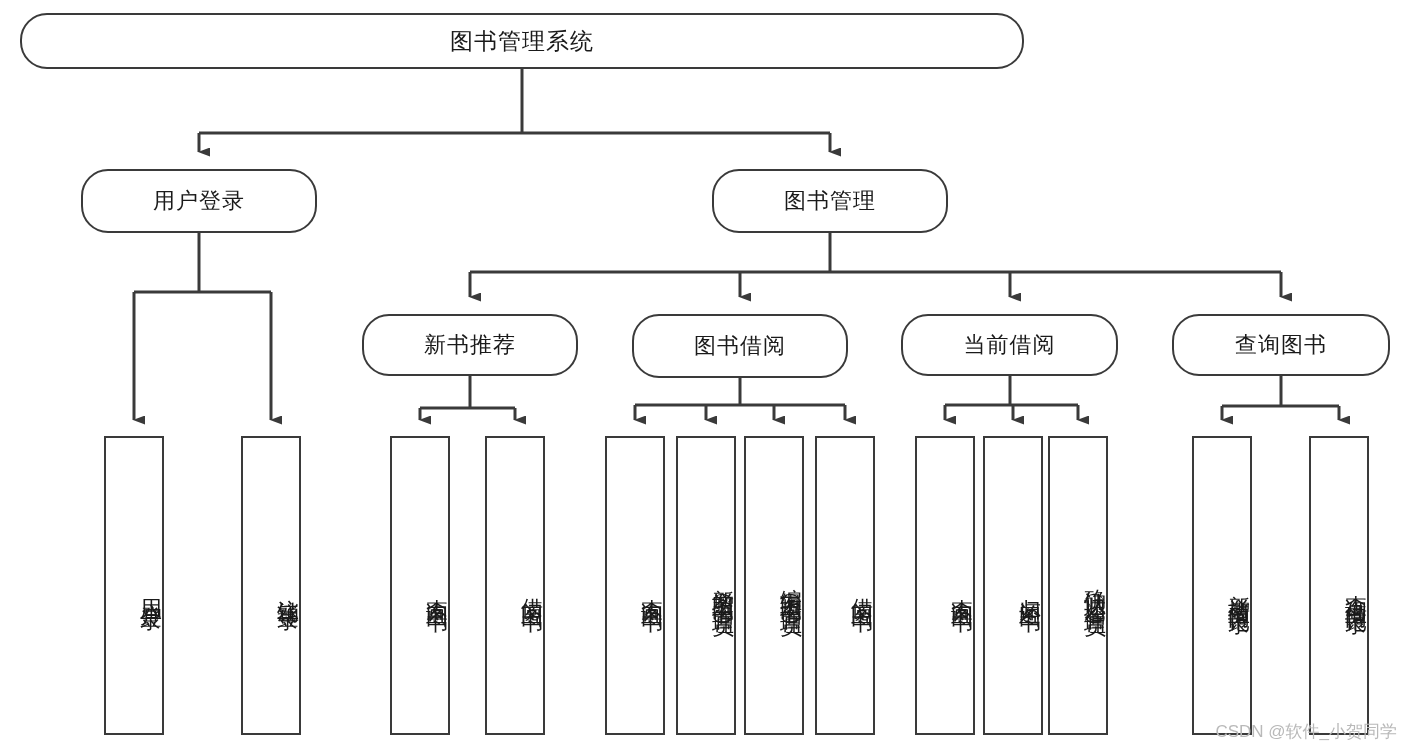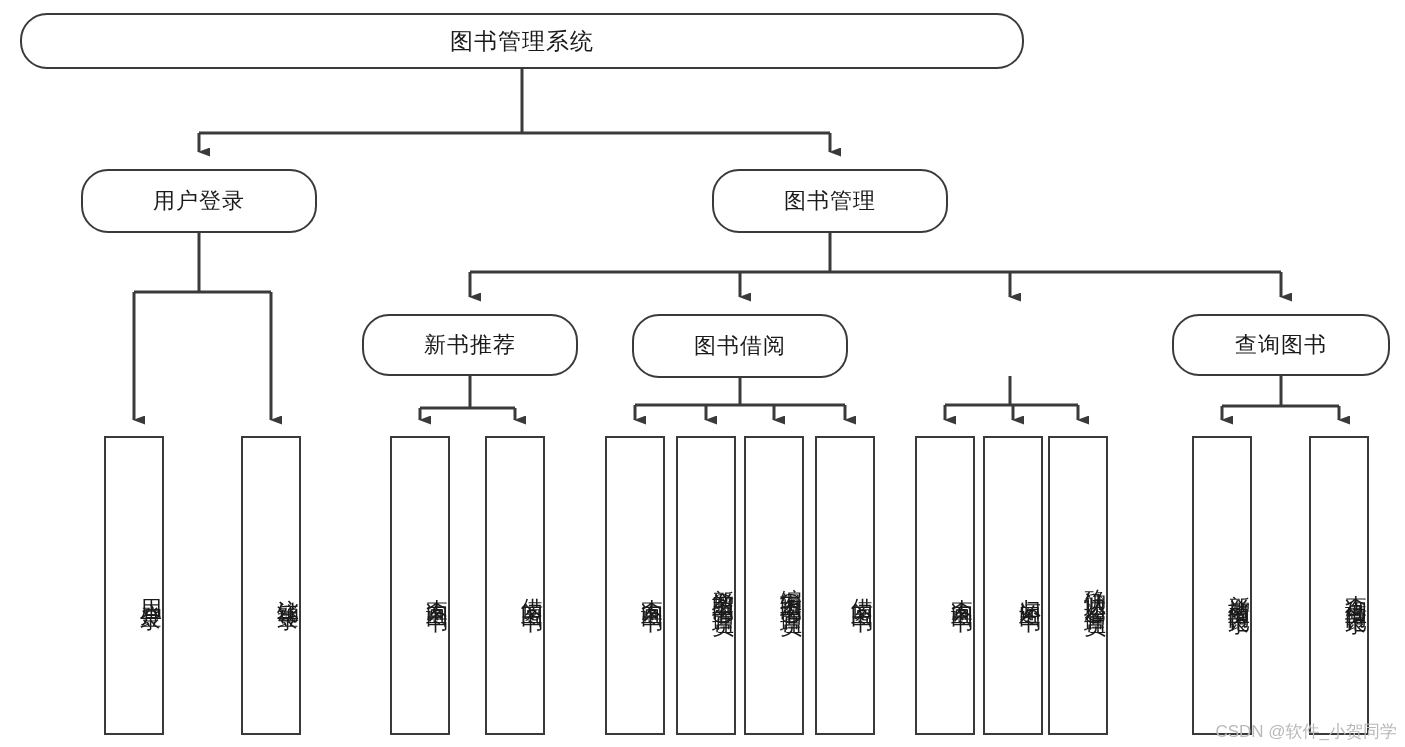--- a/index.html
+++ b/index.html
@@ -108,20 +108,23 @@
   <div class="node h" style="left:712px;top:169px;width:236px;height:64px;">
     <span class="txt">图书管理</span>
   </div>
 
   <div class="node h" style="left:362px;top:314px;width:216px;height:62px;">
     <span class="txt">新书推荐</span>
   </div>
   <div class="node h" style="left:632px;top:314px;width:216px;height:64px;">
     <span class="txt">图书借阅</span>
   </div>
+  <div class="node h" style="left:901px;top:314px;width:217px;height:62px;">
+    <span class="txt">当前借阅</span>
+  </div>
   <div class="node h" style="left:1172px;top:314px;width:218px;height:62px;">
     <span class="txt">查询图书</span>
   </div>
 
   <div class="node leaf" style="left:104px;top:436px;width:60px;height:299px;">
     <span class="txt">用户登录</span>
   </div>
   <div class="node leaf" style="left:241px;top:436px;width:60px;height:299px;">
     <span class="txt">注销登录</span>
   </div>

